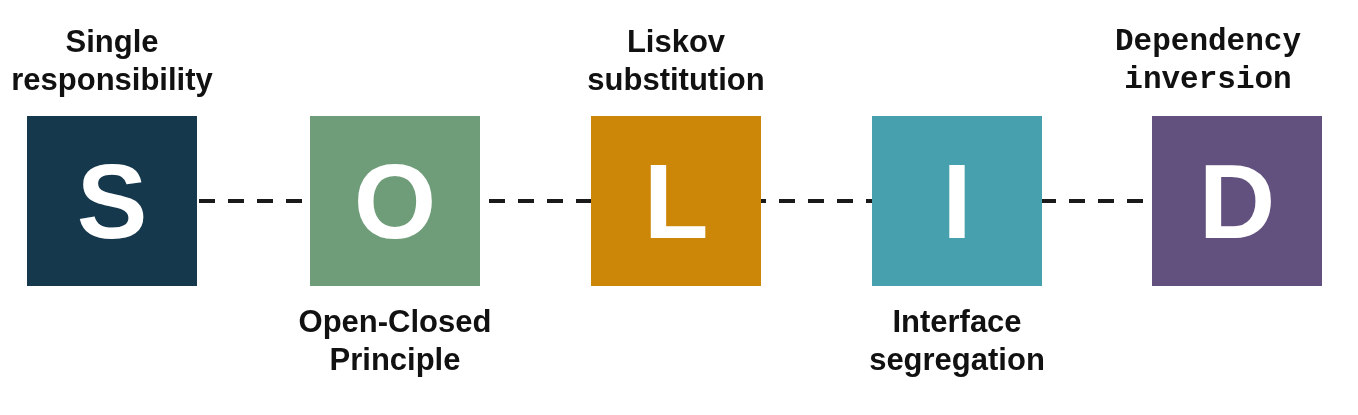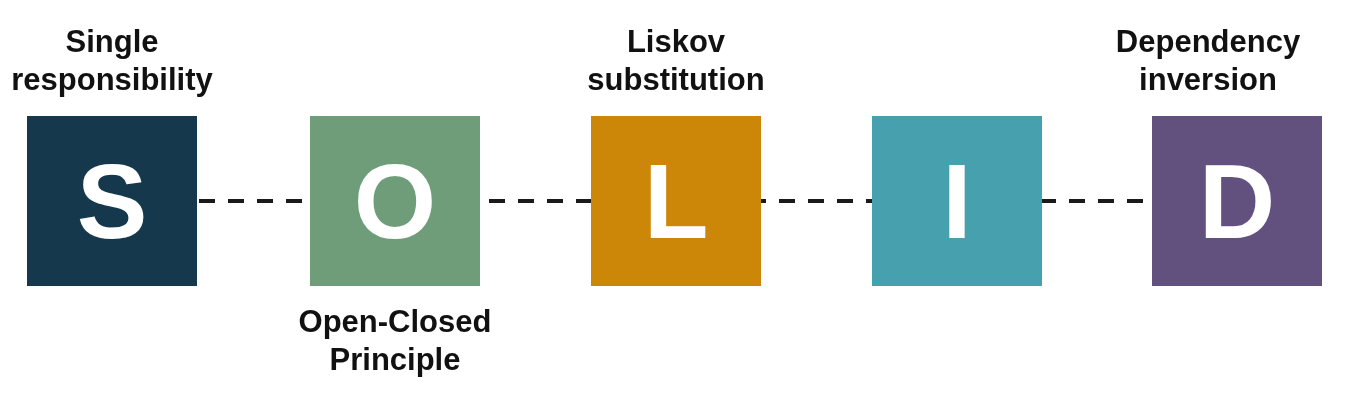--- a/index.html
+++ b/index.html
@@ -43,21 +43,21 @@
     font-size: 31px;
     line-height: 38px;
     font-weight: 600;
   }
   .plabel.top { top: 23px; }
   .plabel.bottom { top: 303px; }
   .lb-0 { left: 112px; }
   .lb-1 { left: 395px; }
   .lb-2 { left: 676px; }
   .lb-3 { left: 957px; }
-  .lb-4 { left: 1208px; }
+  .lb-4 { left: 1208px; font-family: Liberation Mono, monospace; }
 </style>
 </head>
 <body>
 
 <div class="canvas" style="color: rgb(17, 17, 17);">
 
   <svg class="connector-svg" viewBox="0 0 1358 415" xmlns="http://www.w3.org/2000/svg">
     <line x1="112" y1="201" x2="1237" y2="201" stroke-width="4" stroke-dasharray="16 13" stroke="#1a1a1a"></line>
   </svg>
 
@@ -75,20 +75,22 @@
 
   <div class="plabel bottom lb-1">Open-Closed
 Principle</div>
   <div class="square sq-2" style="background-color: rgb(204, 135, 8);">
     <span class="letter" style="color: rgb(255, 255, 255);">L</span>
   </div>
 
   <div class="square sq-3" style="background-color: rgb(71, 160, 173);">
     <span class="letter" style="color: rgb(255, 255, 255);">I</span>
   </div>
+  <div class="plabel bottom lb-3">Interface
+segregation</div>
 
   <div class="plabel top lb-4">Dependency
 inversion</div>
   <div class="square sq-4" style="background-color: rgb(98, 81, 126);">
     <span class="letter" style="color: rgb(255, 255, 255);">D</span>
   </div>
 
 </div>
 
 </body></html>

